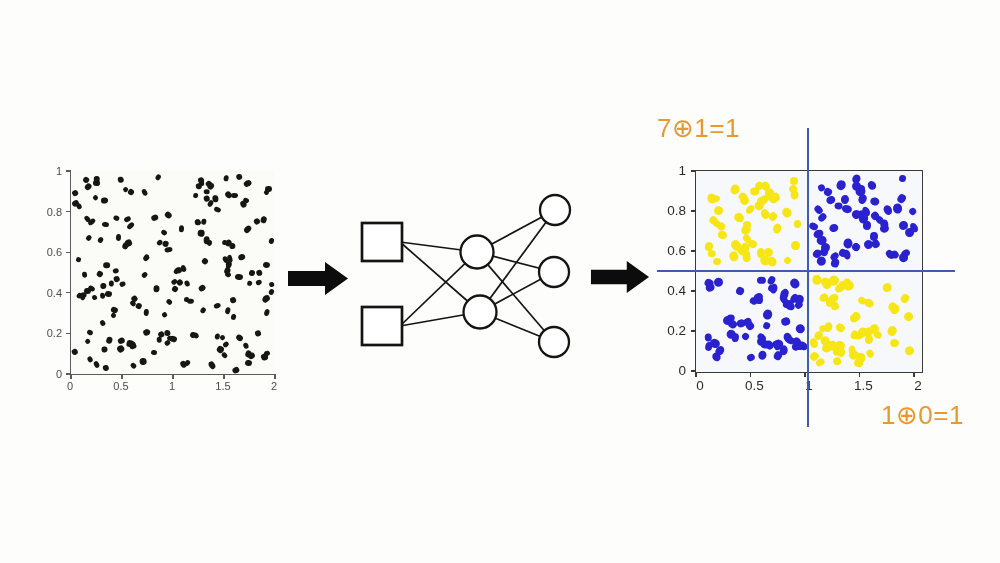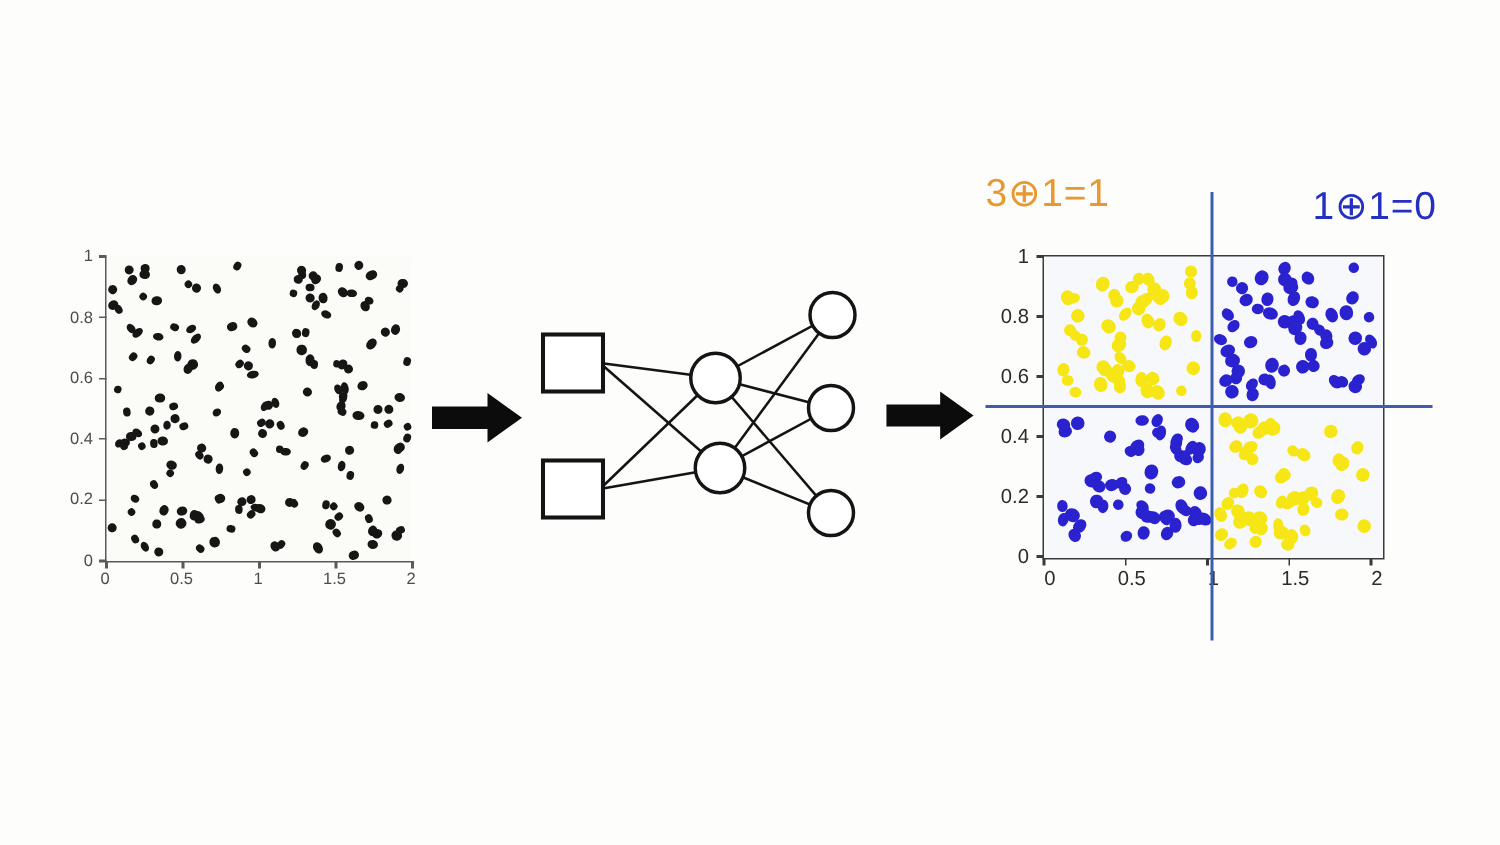--- a/index.html
+++ b/index.html
@@ -538,16 +538,16 @@
       <span class="tick-label-lg x-align" style="left: 0px; top: 0px;">0</span>
       <span class="tick-label-lg x-align" style="left: 54.5px; top: 0px;">0.5</span>
       <span class="tick-label-lg x-align" style="left: 109px; top: 0px;">1</span>
       <span class="tick-label-lg x-align" style="left: 163.5px; top: 0px;">1.5</span>
       <span class="tick-label-lg x-align" style="left: 218px; top: 0px;">2</span>
     </div>
 
   <div class="crosshair-v" style="background: rgb(63, 92, 176);"></div>
   <div class="crosshair-h" style="background: rgb(63, 92, 176);"></div>
 
-  <div class="xor-label xor-tl" style="color: rgb(232, 152, 47);">3⊕1=1</div>
-  <div class="xor-label xor-tr" style="color: rgb(35, 48, 192);">1⊕1=0</div>
+  <div class="xor-label xor-tl" style="color: rgb(232, 152, 47);">7⊕1=1</div>
+  <div class="xor-label xor-br" style="color: rgb(232, 152, 47);">1⊕0=1</div>
 
 </div>
 
 </body></html>

